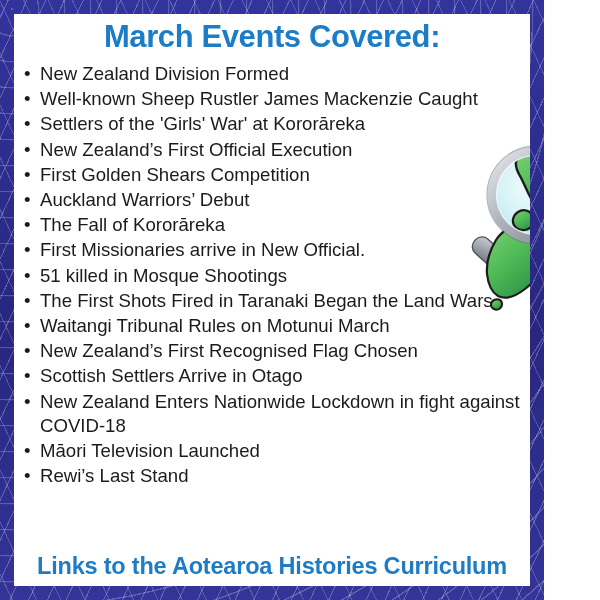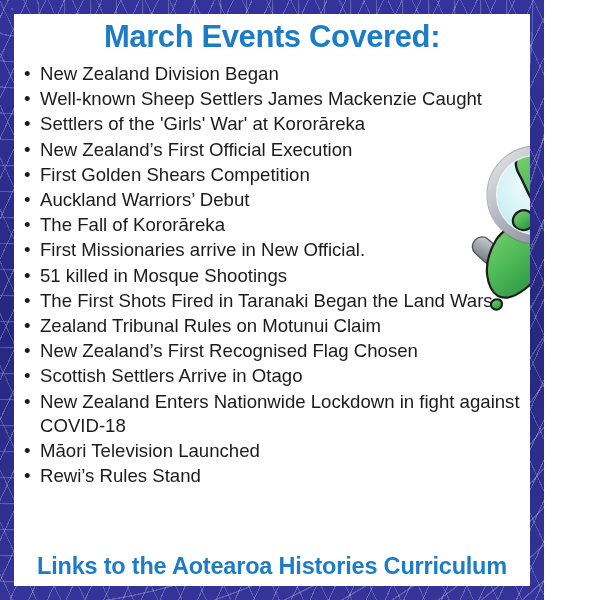--- a/index.html
+++ b/index.html
@@ -135,25 +135,25 @@
 
   <div class="border-frame"></div>
 
   <div class="card">
 
     <div class="title">March Events Covered:</div>
 
     <ul class="event-list">
         <li class="event-item wide">
           <span class="bullet">•</span>
-          <span class="etext">New Zealand Division Began</span>
-        </li>
-        <li class="event-item wide">
-          <span class="bullet">•</span>
-          <span class="etext">Well-known Sheep Settlers James Mackenzie Caught</span>
+          <span class="etext">New Zealand Division Formed</span>
+        </li>
+        <li class="event-item wide">
+          <span class="bullet">•</span>
+          <span class="etext">Well-known Sheep Rustler James Mackenzie Caught</span>
         </li>
         <li class="event-item wide">
           <span class="bullet">•</span>
           <span class="etext">Settlers of the 'Girls' War' at Kororāreka</span>
         </li>
         <li class="event-item wide">
           <span class="bullet">•</span>
           <span class="etext">New Zealand’s First Official Execution</span>
         </li>
         <li class="event-item wide">
@@ -175,41 +175,41 @@
         <li class="event-item wide">
           <span class="bullet">•</span>
           <span class="etext">51 killed in Mosque Shootings</span>
         </li>
         <li class="event-item wide">
           <span class="bullet">•</span>
           <span class="etext">The First Shots Fired in Taranaki Began the Land Wars</span>
         </li>
         <li class="event-item wide">
           <span class="bullet">•</span>
-          <span class="etext">Zealand Tribunal Rules on Motunui Claim</span>
+          <span class="etext">Waitangi Tribunal Rules on Motunui March</span>
         </li>
         <li class="event-item wide">
           <span class="bullet">•</span>
           <span class="etext">New Zealand’s First Recognised Flag Chosen</span>
         </li>
         <li class="event-item wide">
           <span class="bullet">•</span>
           <span class="etext">Scottish Settlers Arrive in Otago</span>
         </li>
         <li class="event-item wide">
           <span class="bullet">•</span>
           <span class="etext">New Zealand Enters Nationwide Lockdown in fight against COVID-18</span>
         </li>
         <li class="event-item wide">
           <span class="bullet">•</span>
           <span class="etext">Māori Television Launched</span>
         </li>
         <li class="event-item wide">
           <span class="bullet">•</span>
-          <span class="etext">Rewi’s Rules Stand</span>
+          <span class="etext">Rewi’s Last Stand</span>
         </li>
       </ul>
 
     <div class="nz-graphic">
       <svg viewBox="0 0 146 180" xmlns="http://www.w3.org/2000/svg">
         <defs>
           <radialGradient id="glass" cx="45%" cy="38%" r="68%">
             <stop offset="0%" stop-color="#f2fcfd"></stop>
             <stop offset="58%" stop-color="#d3f2f5"></stop>
             <stop offset="100%" stop-color="#a9e2e8"></stop>

